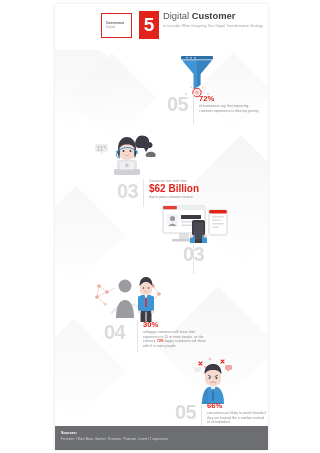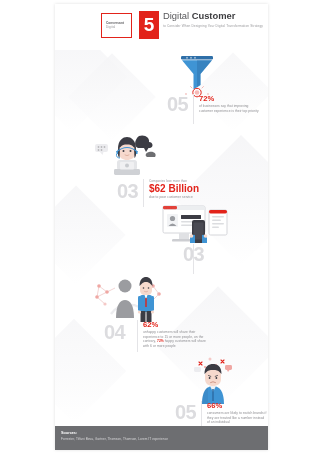--- a/index.html
+++ b/index.html
@@ -347,21 +347,21 @@
           <rect x="61.5" y="39" width="5" height="11" fill="#3c3c44"></rect>
           <rect x="53" y="24" width="3" height="15" rx="1.4" fill="#3f94d4"></rect>
           <rect x="66" y="24" width="3" height="15" rx="1.4" fill="#3f94d4"></rect>
           <circle cx="54.5" cy="40" r="1.6" fill="#f6d9cd"></circle>
           <circle cx="67.5" cy="40" r="1.6" fill="#f6d9cd"></circle>
         </svg>
       </div>
       <div class="bignum" style="left:49px;top:50px;">04</div>
       <div class="divider" style="left:82px;top:48px;height:32px;"></div>
       <div class="txt" style="left:88px;top:48px;width:66px;">
-        <div class="pct">62%</div>
+        <div class="pct">30%</div>
         <div class="body">unhappy customers will share their experience to 15 or more people, on the contrary, <span class="hl">72%</span> happy customers will share with 6 or more people</div>
       </div>
     </div>
 
     <div class="block" style="left:8px;top:352px;width:213px;height:70px;">
       <div class="art" style="left:118px;top:0px;width:64px;height:48px;">
         <svg width="64" height="48" viewBox="0 0 64 48">
 
           <path d="M18 6 L21 9 M21 6 L18 9" stroke="#e2231a" stroke-width="1.1" stroke-linecap="round"></path>
           <path d="M40 4 L43 7 M43 4 L40 7" stroke="#e2231a" stroke-width="1.1" stroke-linecap="round"></path>

